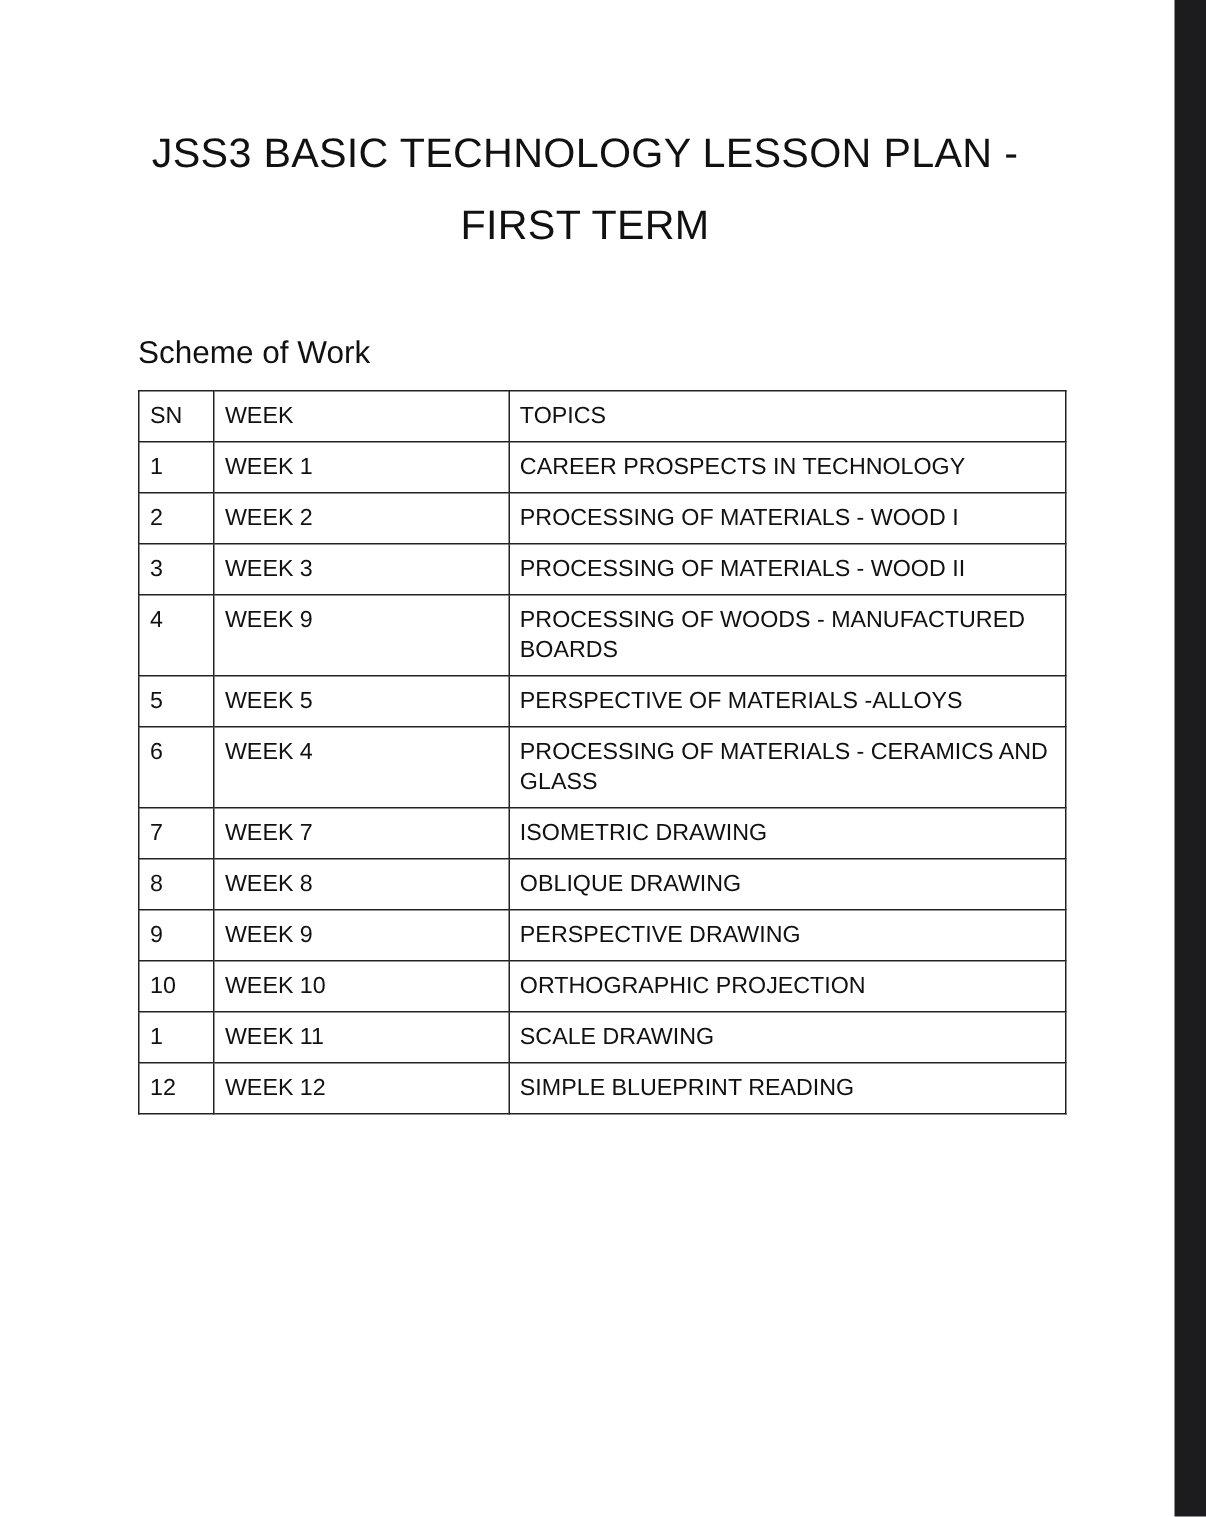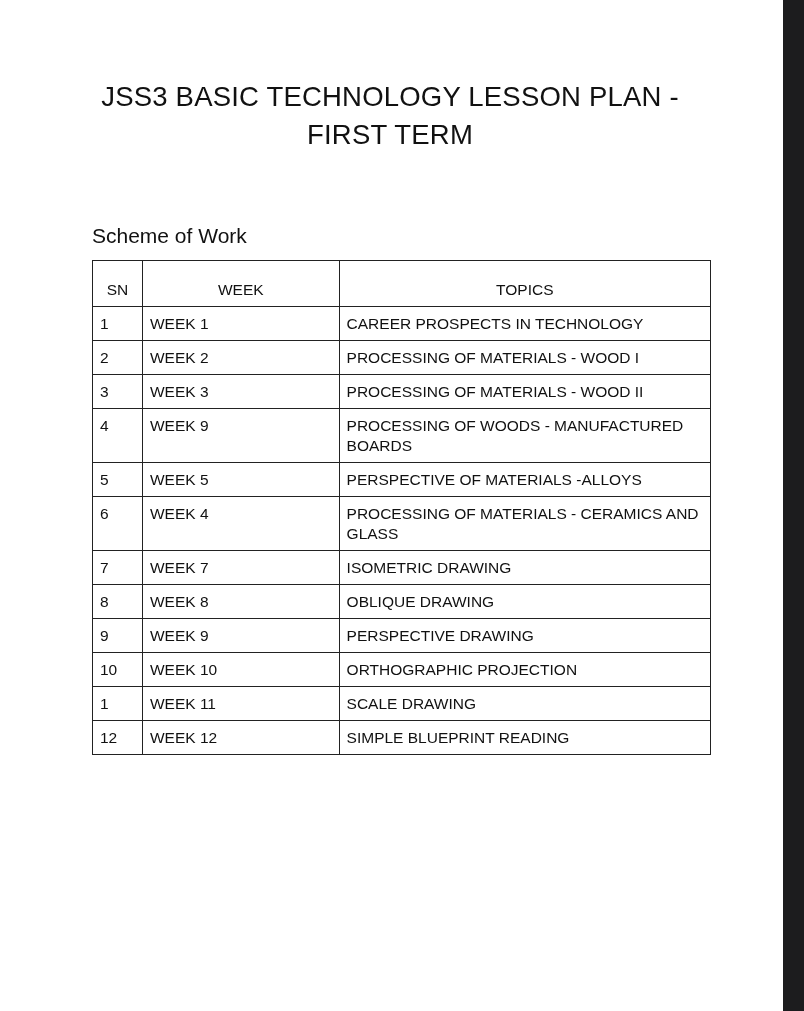--- a/index.html
+++ b/index.html
@@ -1,23 +1,23 @@
 <!DOCTYPE html>
 <html><head>
 <meta charset="utf-8">
 <style>
   html,body{margin:0;padding:0;}
   body{width:804px;height:1011px;position:relative;background:#ffffff;overflow:hidden;font-family:"Liberation Sans","DejaVu Sans",sans-serif;color:#111;}
   .page{position:absolute;left:0;top:0;width:783px;height:1011px;background:#fff;}
   .right-strip{position:absolute;left:783px;top:0;width:21px;height:1011px;background:#1c1c1e;}
-  .title{position:absolute;left:60px;top:78px;width:660px;text-align:center;font-size:27.5px;line-height:38px;letter-spacing:0.2px;color:#111;}
+  .title{position:absolute;left:60px;top:78px;width:660px;text-align:center;font-size:27.5px;line-height:48px;letter-spacing:0.2px;color:#111;}
   .subtitle{position:absolute;left:92px;top:222px;width:618px;text-align:left;font-size:21px;line-height:28px;color:#111;}
   table{position:absolute;left:92px;top:260px;width:619px;border-collapse:collapse;font-size:15.5px;}
   td,th{border:1.5px solid #222;padding:0 7px;vertical-align:top;font-weight:normal;text-align:left;line-height:20px;}
-  th{text-align:center;height:33px;vertical-align:middle;padding-top:12px;}
+  th{height:33px;vertical-align:middle;padding-top:0;}
   td{padding-top:7px;height:26px;}
   tr.tall td{height:46px;}
   col.c1{width:50px;} col.c2{width:197px;} col.c3{width:372px;}
   .watermark{position:absolute;left:302px;top:496px;font-size:36px;font-weight:bold;color:rgba(120,220,90,0.22);pointer-events:none;}
   .watermark .ng{font-family:"Liberation Serif",serif;font-size:19px;font-weight:normal;color:rgba(150,150,150,0.5);}
 </style>
 </head>
 <body>
 
 <div class="page">

